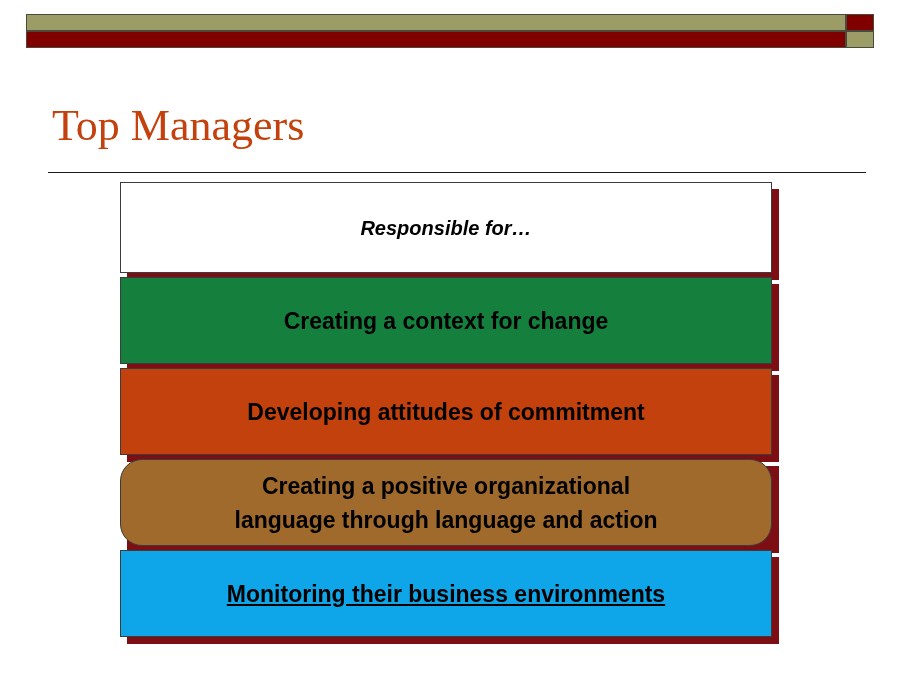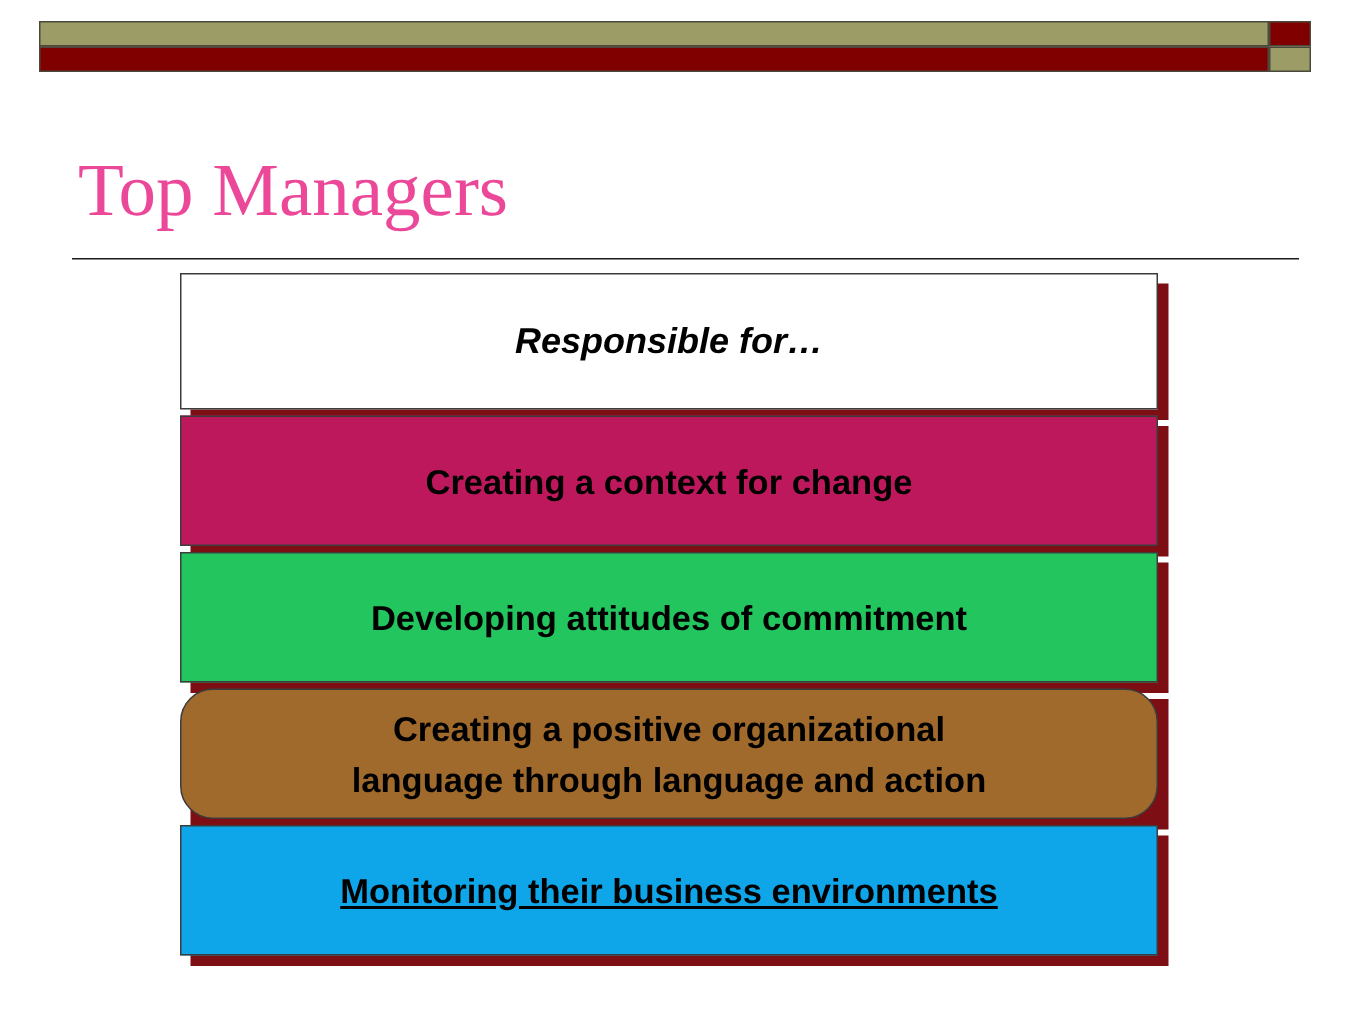--- a/index.html
+++ b/index.html
@@ -53,23 +53,23 @@
   }
   .olive    { background: #9c9c66; }
   .darkred  { background: #800000; }
 
   
   .title {
     position: absolute;
     left: 52px;
     top: 96px;
     font-family: "Liberation Serif", "DejaVu Serif", serif;
-    font-size: 50px;
+    font-size: 44px;
     line-height: 60px;
-    color: #ec4899;
+    color: #c2410c;
     white-space: nowrap;
   }
 
   .title-rule {
     position: absolute;
     left: 48px;
     top: 172px;
     width: 818px;
     height: 0;
     border-top: 1.5px solid #1a1a1a;
@@ -112,24 +112,24 @@
     line-height: 34px;
     padding: 0 14px;
   }
 
   .box.h-tall   { height: 91px; }
   .box.h-std    { height: 87px; }
 
   .box-title {
     background: #ffffff;
     font-style: italic;
-    font-size: 24px;
-  }
-  .box-amber  { background: #be185d; }
-  .box-yellow { background: #22c55e; }
+    font-size: 20px;
+  }
+  .box-amber  { background: #15803d; }
+  .box-yellow { background: #c2410c; }
   .box-brown  { background: #a06a2c; border-radius: 22px; }
   .box-mint   { background: #0ea5e9; text-decoration: underline; }
 
   .box-text {
     display: block;
     width: 100%;
   }
 
   
   .watermark {

